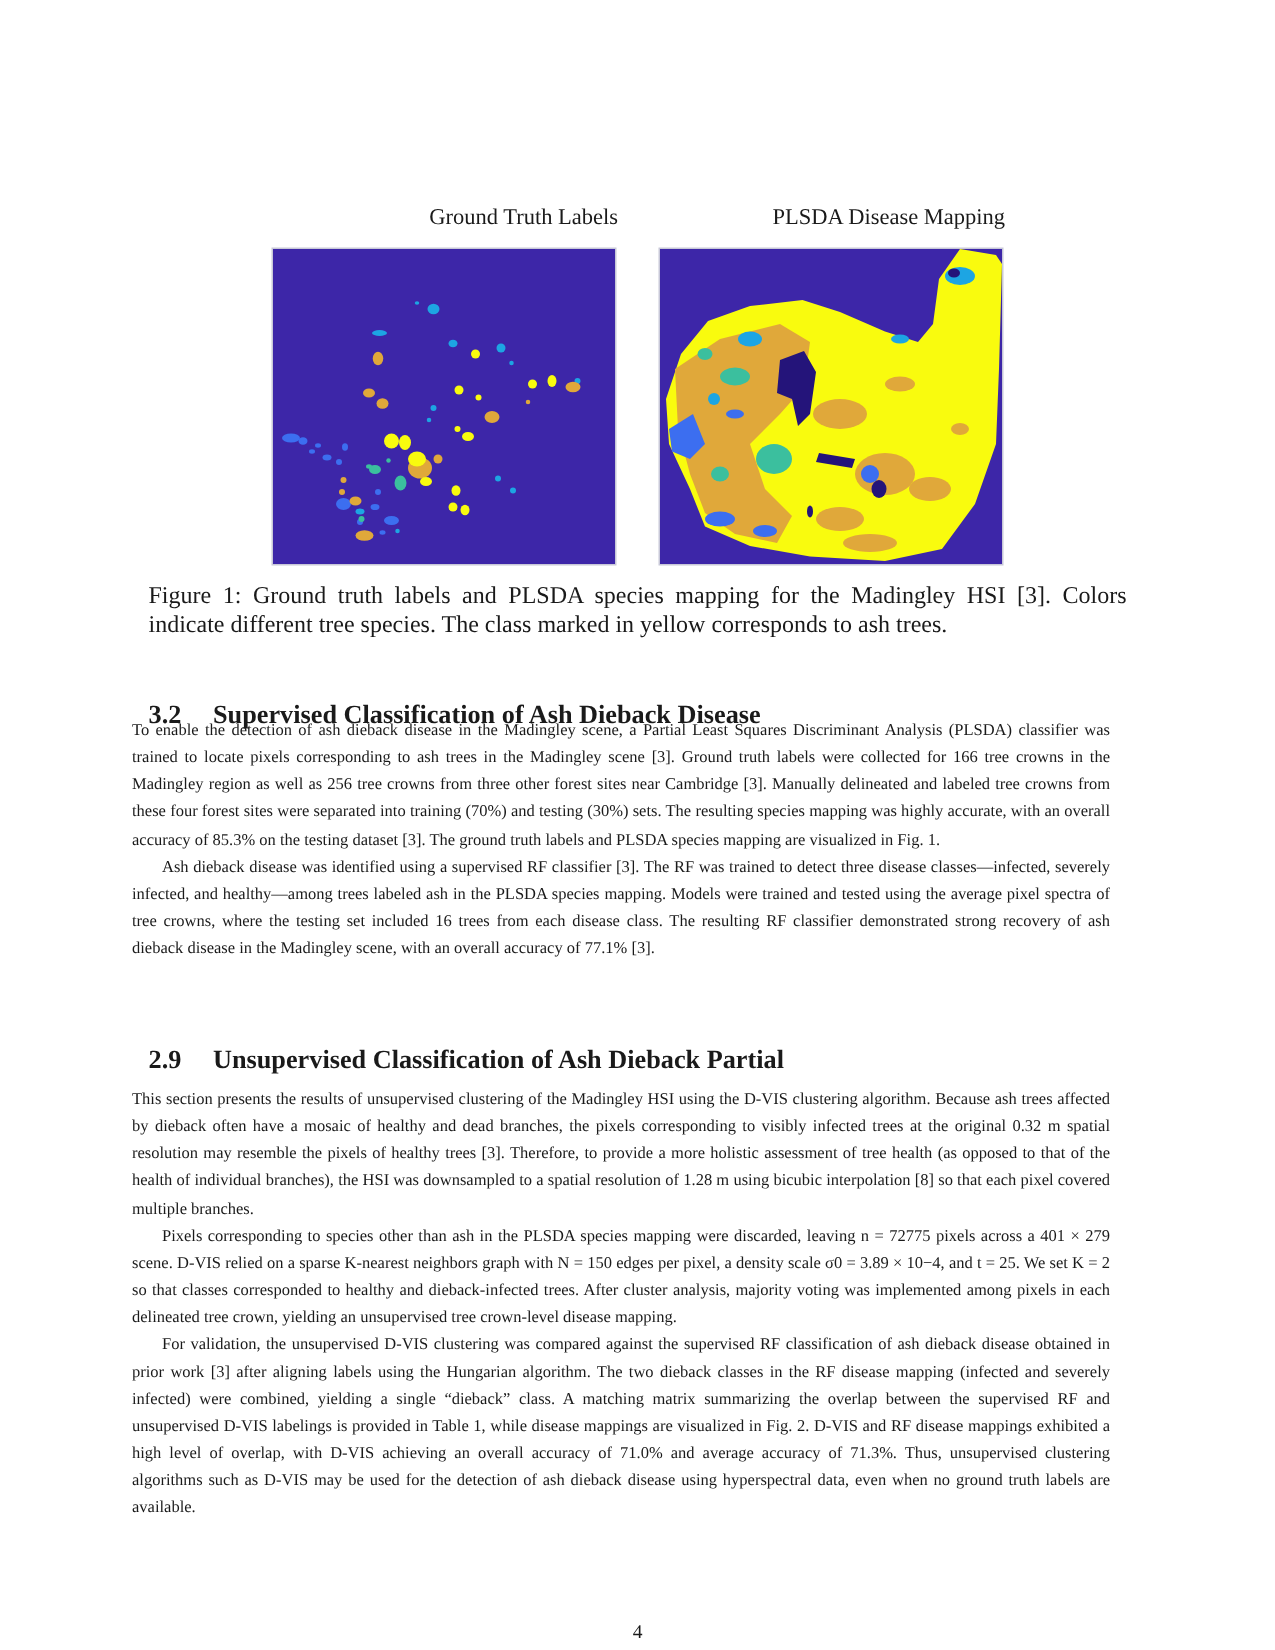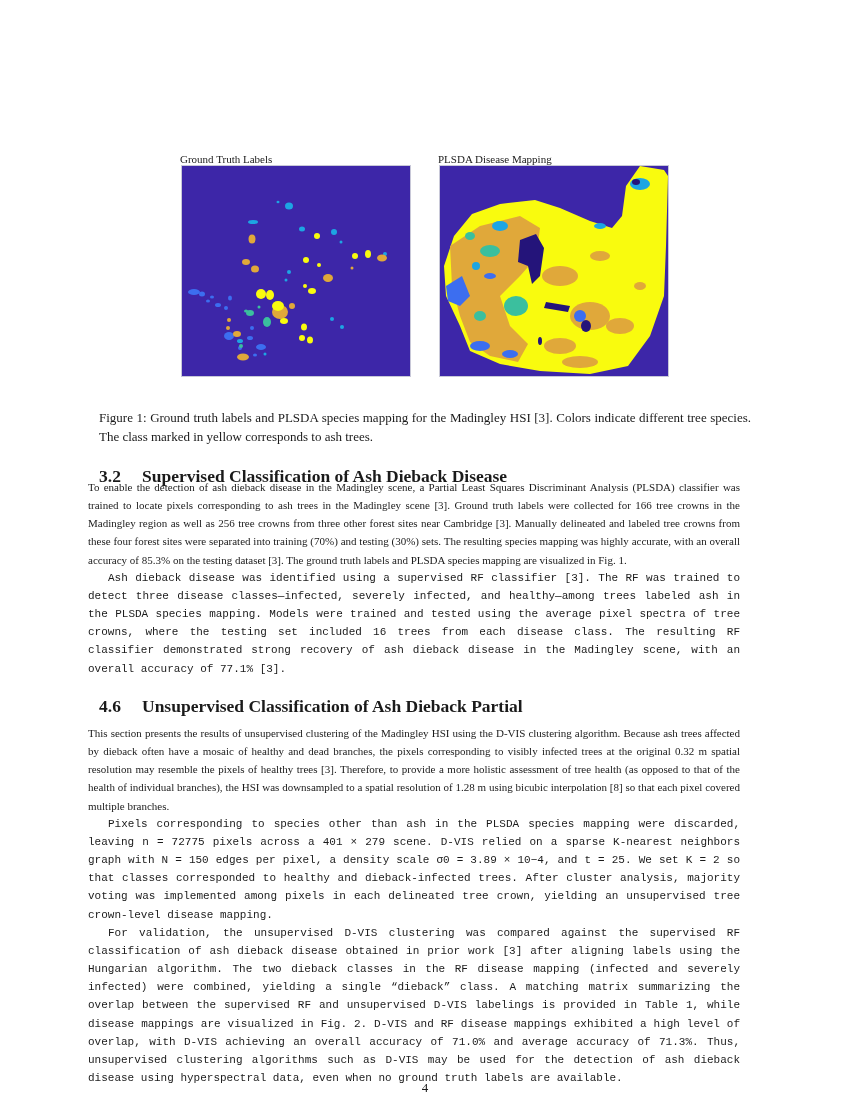--- a/index.html
+++ b/index.html
@@ -1,28 +1,28 @@
 <!DOCTYPE html>
 <html><head>
 <meta charset="utf-8">
 <style>
   html, body { margin: 0; padding: 0; background: #ffffff; }
   body { width: 850px; height: 1100px; position: relative; overflow: hidden;
          font-family: "Liberation Serif", "DejaVu Serif", serif; color: #1a1a1a; }
-  .fig-title { position: absolute; font-size: 11px; text-align: left; width: 232px; top: 153px; }
+  .fig-title { position: absolute; font-size: 15px; text-align: right; width: 232px; top: 137px; }
   .panel { position: absolute; top: 166px; width: 228px; height: 210px; background: #3d26a8; overflow: hidden;
            box-shadow: 0 0 0 1px #c8c8d8; }
   .panel svg { position: absolute; left: 0; top: 0; width: 228px; height: 210px; }
-  .caption { position: absolute; left: 99px; top: 409px; width: 652px; font-size: 13px; line-height: 18.5px;
+  .caption { position: absolute; left: 99px; top: 389px; width: 652px; font-size: 16px; line-height: 18.5px;
              text-align: justify; }
   .section { position: absolute; left: 99px; font-size: 17.5px; font-weight: bold; }
   .section .num { display: inline-block; width: 43px; }
   .para { position: absolute; left: 88px; width: 652px; font-size: 11px; line-height: 18.15px; text-align: justify; }
   .para p { margin: 0; }
-  .para p.indent { text-indent: 20px; font-family: Liberation Mono, monospace; }
+  .para p.indent { text-indent: 20px; }
   .pagenum { position: absolute; top: 1080px; width: 850px; text-align: center; font-size: 13px; }
 </style>
 </head>
 <body>
 
 <div class="fig-title" style="left:180px;">Ground Truth Labels</div>
 <div class="fig-title" style="left:438px;">PLSDA Disease Mapping</div>
 
 <div class="panel" style="left:182px;">
   <svg viewBox="0 0 228 210">
@@ -142,21 +142,21 @@
 
 <div class="section" style="top:466px;">
   <span class="num">3.2</span><span>Supervised Classification of Ash Dieback Disease</span>
 </div>
 <div class="para" style="top:478px;">
   <p>To enable the detection of ash dieback disease in the Madingley scene, a Partial Least Squares Discriminant Analysis (PLSDA) classifier was trained to locate pixels corresponding to ash trees in the Madingley scene [3]. Ground truth labels were collected for 166 tree crowns in the Madingley region as well as 256 tree crowns from three other forest sites near Cambridge [3]. Manually delineated and labeled tree crowns from these four forest sites were separated into training (70%) and testing (30%) sets. The resulting species mapping was highly accurate, with an overall accuracy of 85.3% on the testing dataset [3]. The ground truth labels and PLSDA species mapping are visualized in Fig. 1.</p>
   <p class="indent">Ash dieback disease was identified using a supervised RF classifier [3]. The RF was trained to detect three disease classes—infected, severely infected, and healthy—among trees labeled ash in the PLSDA species mapping. Models were trained and tested using the average pixel spectra of tree crowns, where the testing set included 16 trees from each disease class. The resulting RF classifier demonstrated strong recovery of ash dieback disease in the Madingley scene, with an overall accuracy of 77.1% [3].</p>
 </div>
 
 <div class="section" style="top:696px;">
-  <span class="num">4.6</span><span>Unsupervised Classification of Ash Dieback Partial</span>
+  <span class="num">2.9</span><span>Unsupervised Classification of Ash Dieback Partial</span>
 </div>
 <div class="para" style="top:724px;">
   <p>This section presents the results of unsupervised clustering of the Madingley HSI using the D-VIS clustering algorithm. Because ash trees affected by dieback often have a mosaic of healthy and dead branches, the pixels corresponding to visibly infected trees at the original 0.32 m spatial resolution may resemble the pixels of healthy trees [3]. Therefore, to provide a more holistic assessment of tree health (as opposed to that of the health of individual branches), the HSI was downsampled to a spatial resolution of 1.28 m using bicubic interpolation [8] so that each pixel covered multiple branches.</p>
   <p class="indent">Pixels corresponding to species other than ash in the PLSDA species mapping were discarded, leaving n = 72775 pixels across a 401 × 279 scene. D-VIS relied on a sparse K-nearest neighbors graph with N = 150 edges per pixel, a density scale σ0 = 3.89 × 10−4, and t = 25. We set K = 2 so that classes corresponded to healthy and dieback-infected trees. After cluster analysis, majority voting was implemented among pixels in each delineated tree crown, yielding an unsupervised tree crown-level disease mapping.</p>
   <p class="indent">For validation, the unsupervised D-VIS clustering was compared against the supervised RF classification of ash dieback disease obtained in prior work [3] after aligning labels using the Hungarian algorithm. The two dieback classes in the RF disease mapping (infected and severely infected) were combined, yielding a single “dieback” class. A matching matrix summarizing the overlap between the supervised RF and unsupervised D-VIS labelings is provided in Table 1, while disease mappings are visualized in Fig. 2. D-VIS and RF disease mappings exhibited a high level of overlap, with D-VIS achieving an overall accuracy of 71.0% and average accuracy of 71.3%. Thus, unsupervised clustering algorithms such as D-VIS may be used for the detection of ash dieback disease using hyperspectral data, even when no ground truth labels are available.</p>
 </div>
 
 <div class="pagenum">4</div>
 
 </body></html>

